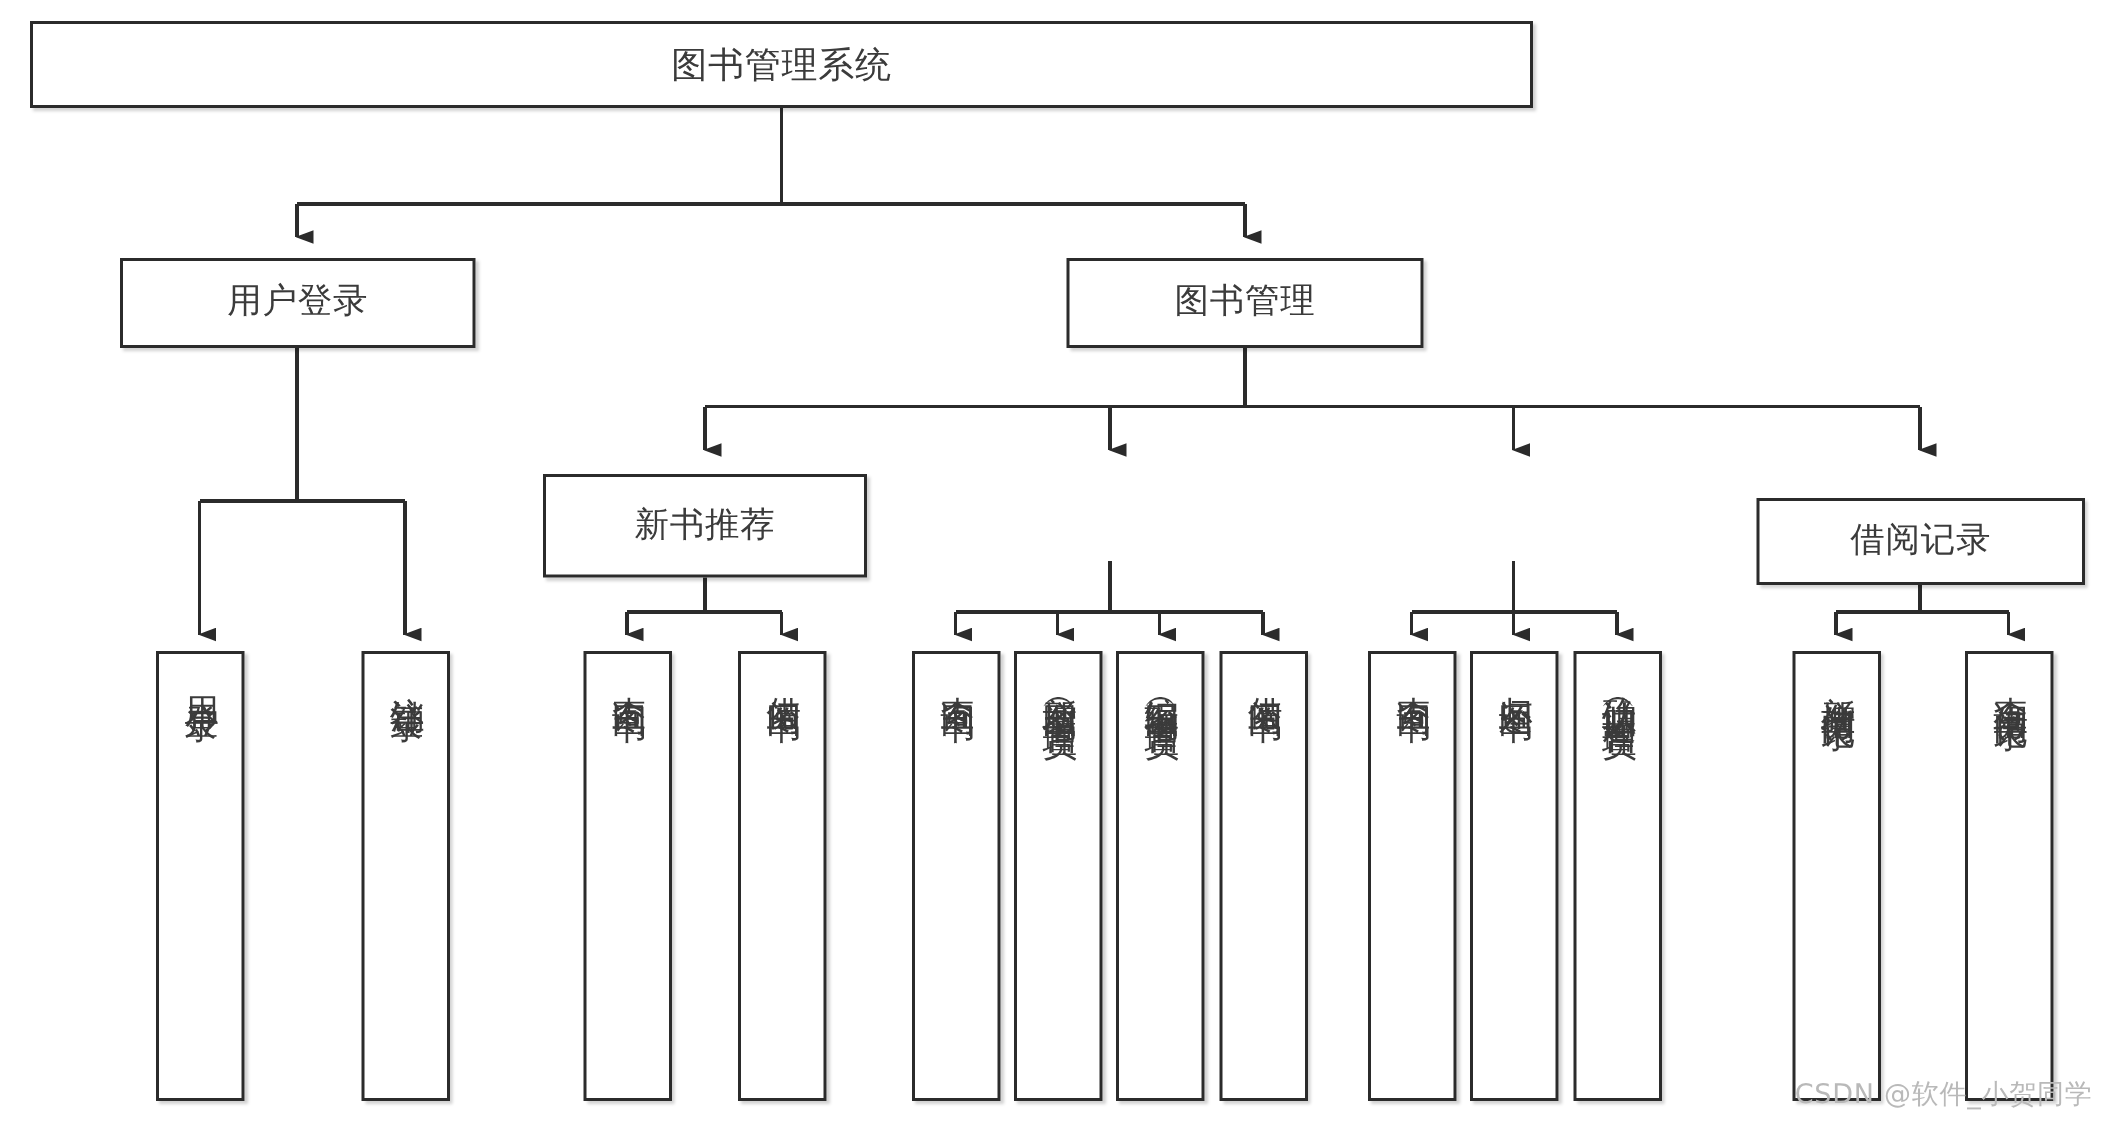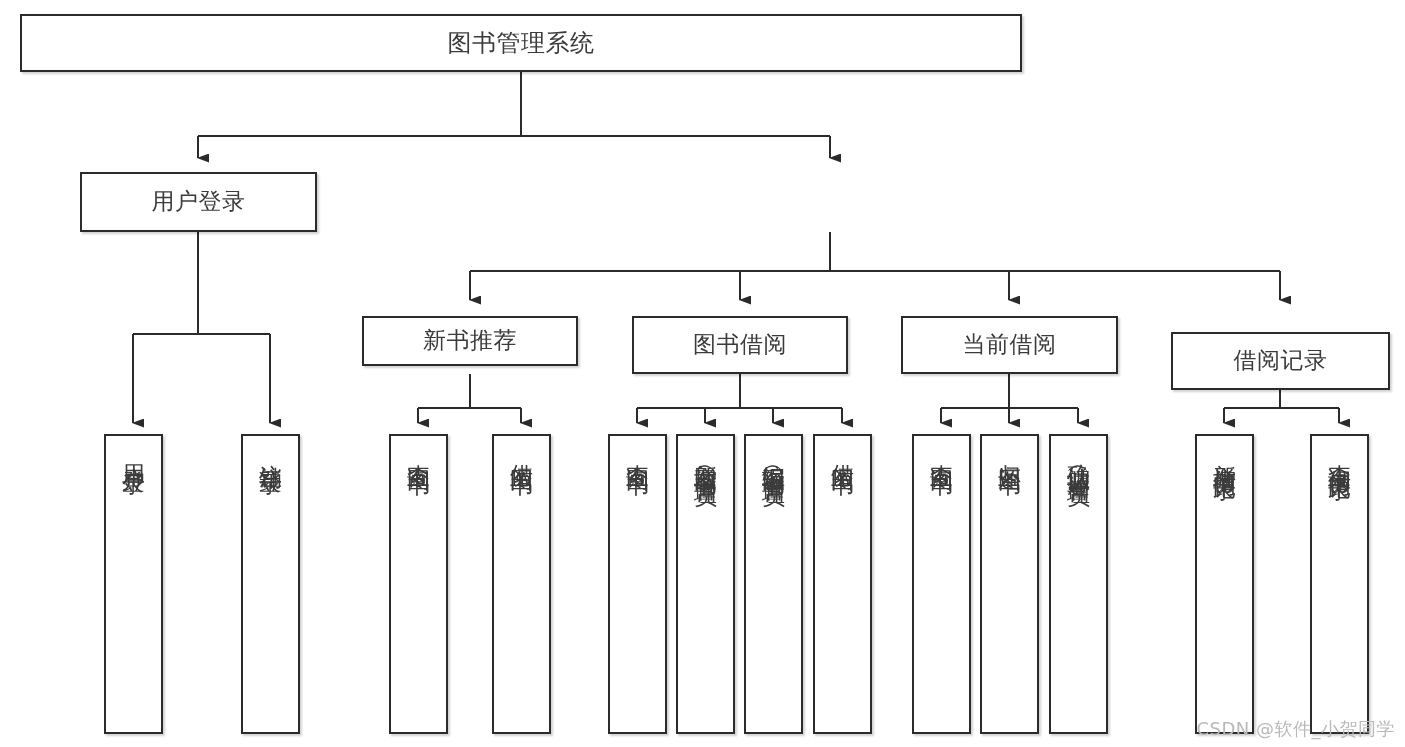--- a/index.html
+++ b/index.html
@@ -132,29 +132,26 @@
     </g>
   </svg>
 
   <div class="node root horiz" style="left:20px; top:14px; width:1002px; height:58px;">
     <span class="label">图书管理系统</span>
   </div>
 
   <div class="node horiz" style="left:80px; top:172px; width:237px; height:60px;">
     <span class="label">用户登录</span>
   </div>
-
-  <div class="node horiz" style="left:362px; top:316px; width:216px; height:50px;">
+  <div class="node horiz" style="left:711px; top:172px; width:238px; height:60px;">
+    <span class="label">图书管理</span>
+  </div>
+
+  <div class="node horiz" style="left:362px; top:316px; width:216px; height:69px;">
     <span class="label">新书推荐</span>
-  </div>
-  <div class="node horiz" style="left:632px; top:316px; width:216px; height:58px;">
-    <span class="label">图书借阅</span>
-  </div>
-  <div class="node horiz" style="left:901px; top:316px; width:217px; height:58px;">
-    <span class="label">当前借阅</span>
   </div>
   <div class="node horiz" style="left:1171px; top:316px; width:219px; height:58px;margin-top:16px;">
     <span class="label">借阅记录</span>
   </div>
 
   <div class="node leaf" style="left:104px; top:434px; width:59px; height:300px;">
     <span class="label">用户登录</span>
   </div>
   <div class="node leaf" style="left:241px; top:434px; width:59px; height:300px;">
     <span class="label">注销登录</span>

